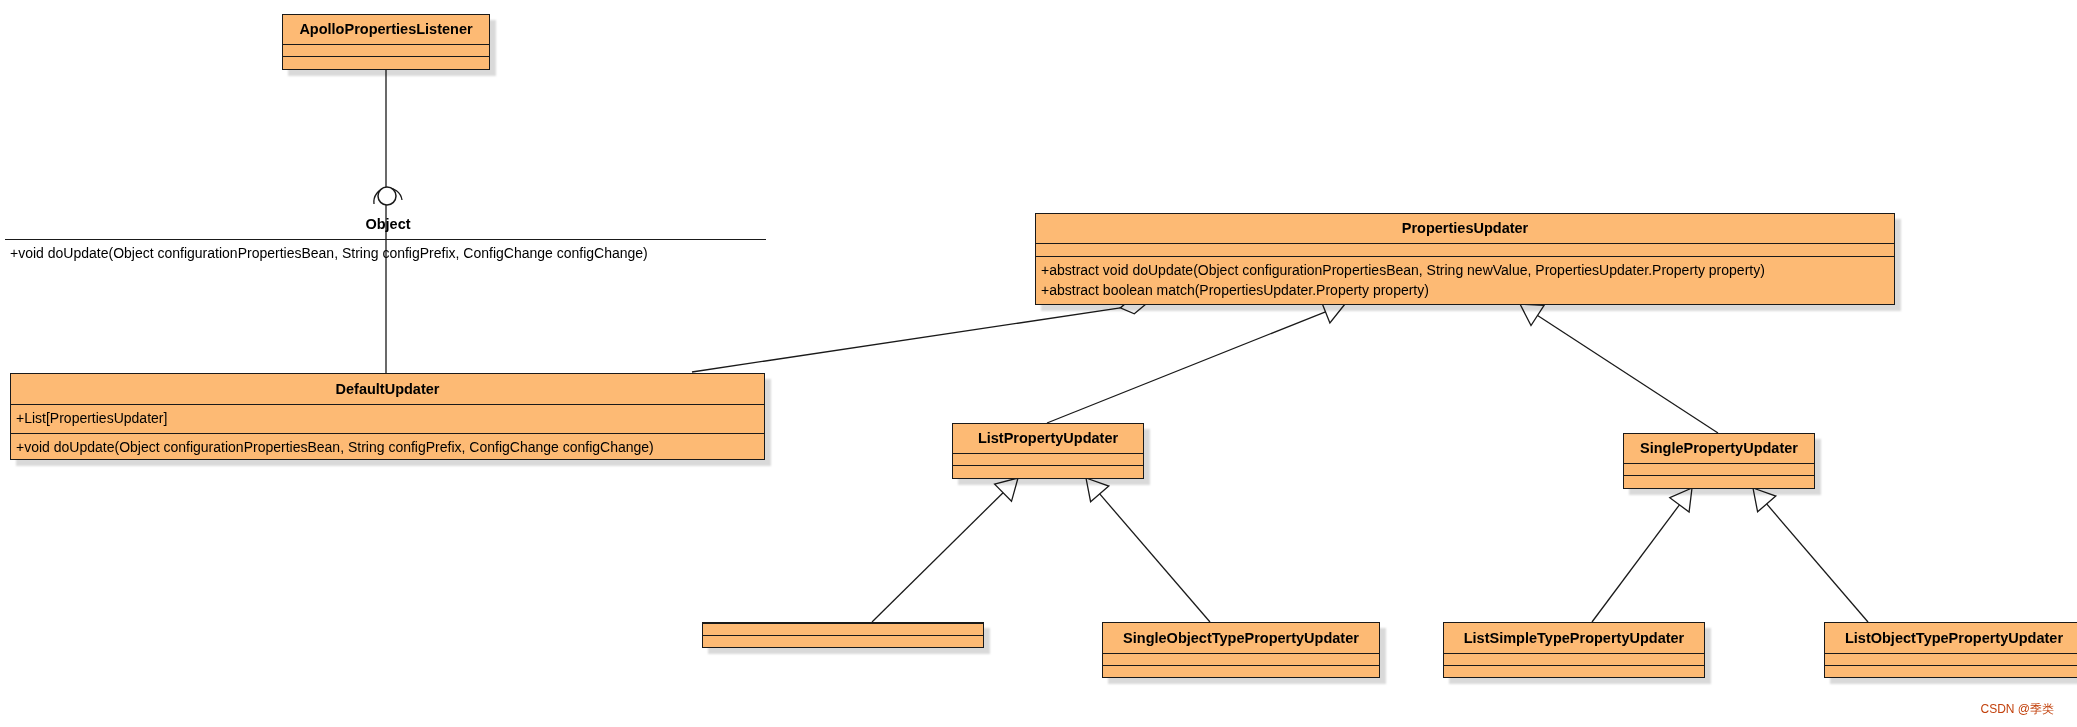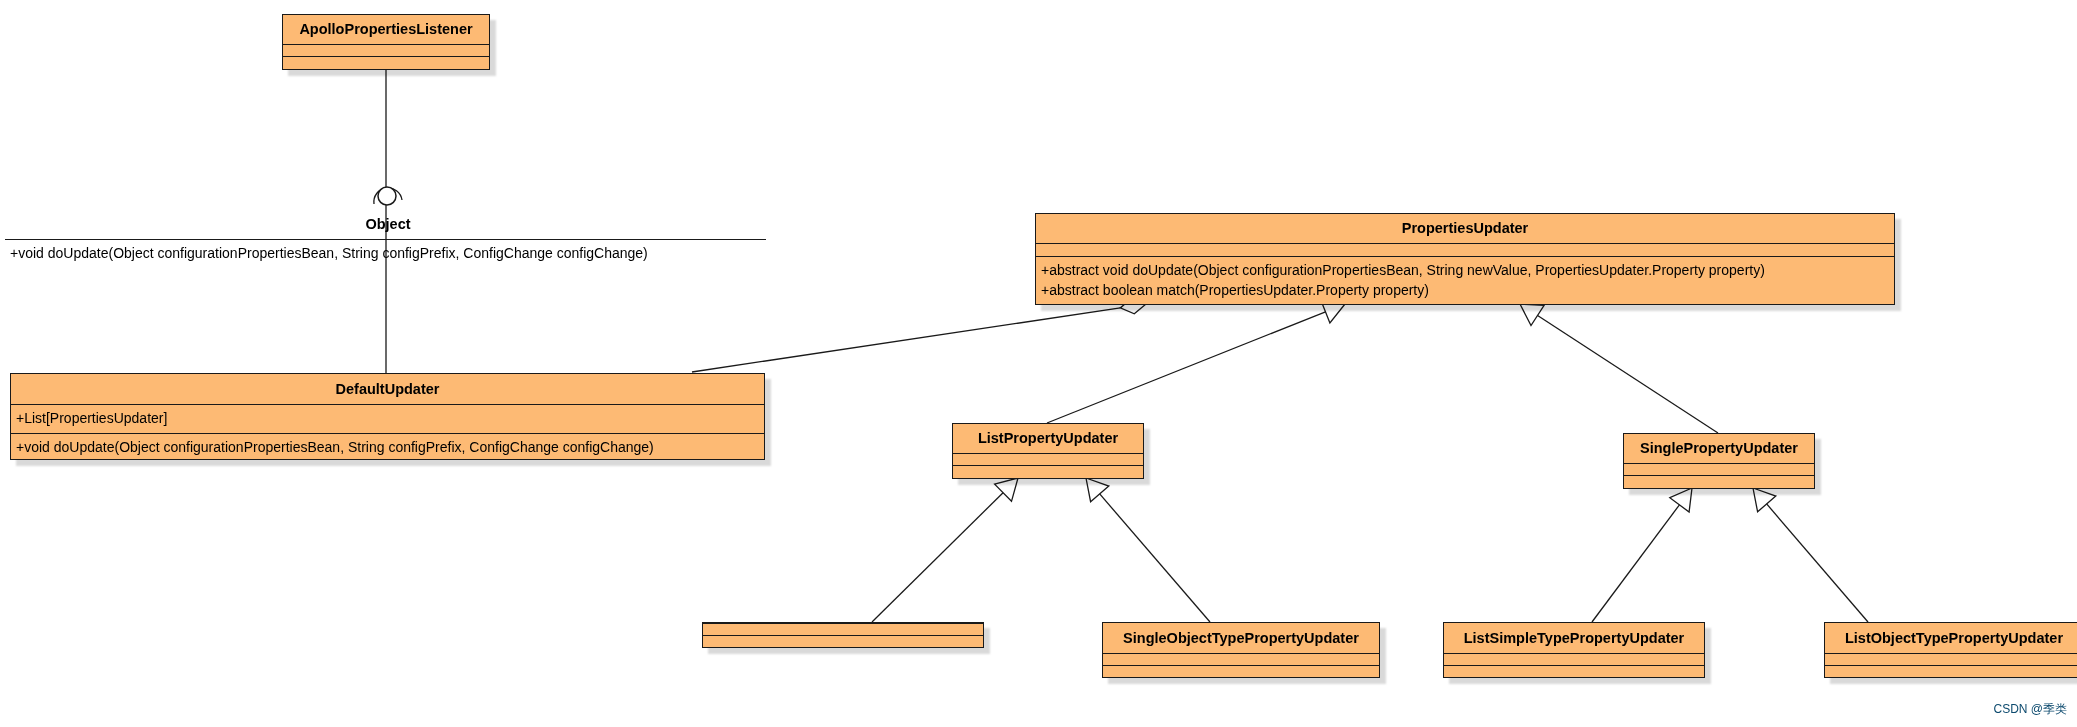--- a/index.html
+++ b/index.html
@@ -56,23 +56,23 @@
     border-top: 1.4px solid #1a1a1a;
   }
   #updater-method {
     position: absolute;
     left: 10px; top: 245px;
     font-size: 14px;
     white-space: nowrap;
   }
   #watermark {
     position: absolute;
-    right: 10px; top: 701px;
+    right: 23px; top: 701px;
     font-size: 12px;
-    color: #0c4a6e;
+    color: #c2410c;
     white-space: nowrap;
   }
 </style>
 </head>
 <body>
 
 <div id="canvas">
   <svg id="edge-layer" xmlns="http://www.w3.org/2000/svg">
       <line x1="386" y1="68" x2="386" y2="187" stroke="#1a1a1a" stroke-width="1.3"></line>
       <line x1="386" y1="205" x2="386" y2="373" stroke="#1a1a1a" stroke-width="1.3"></line>

